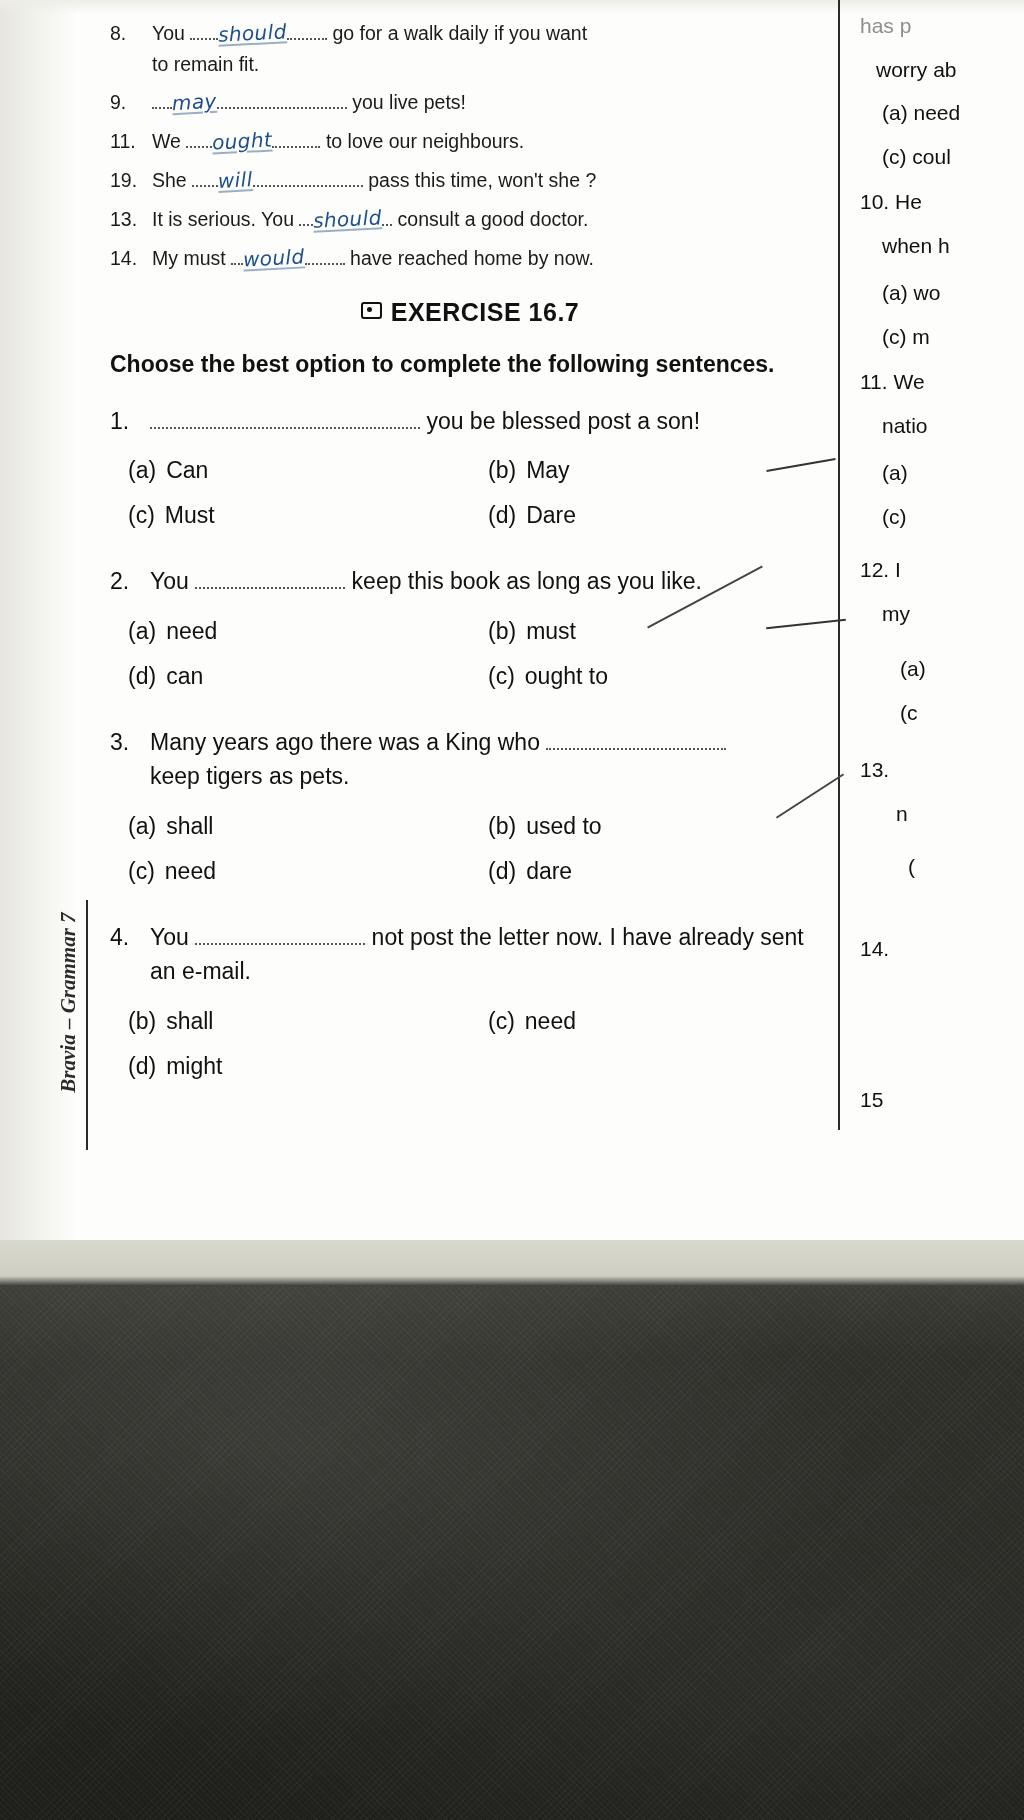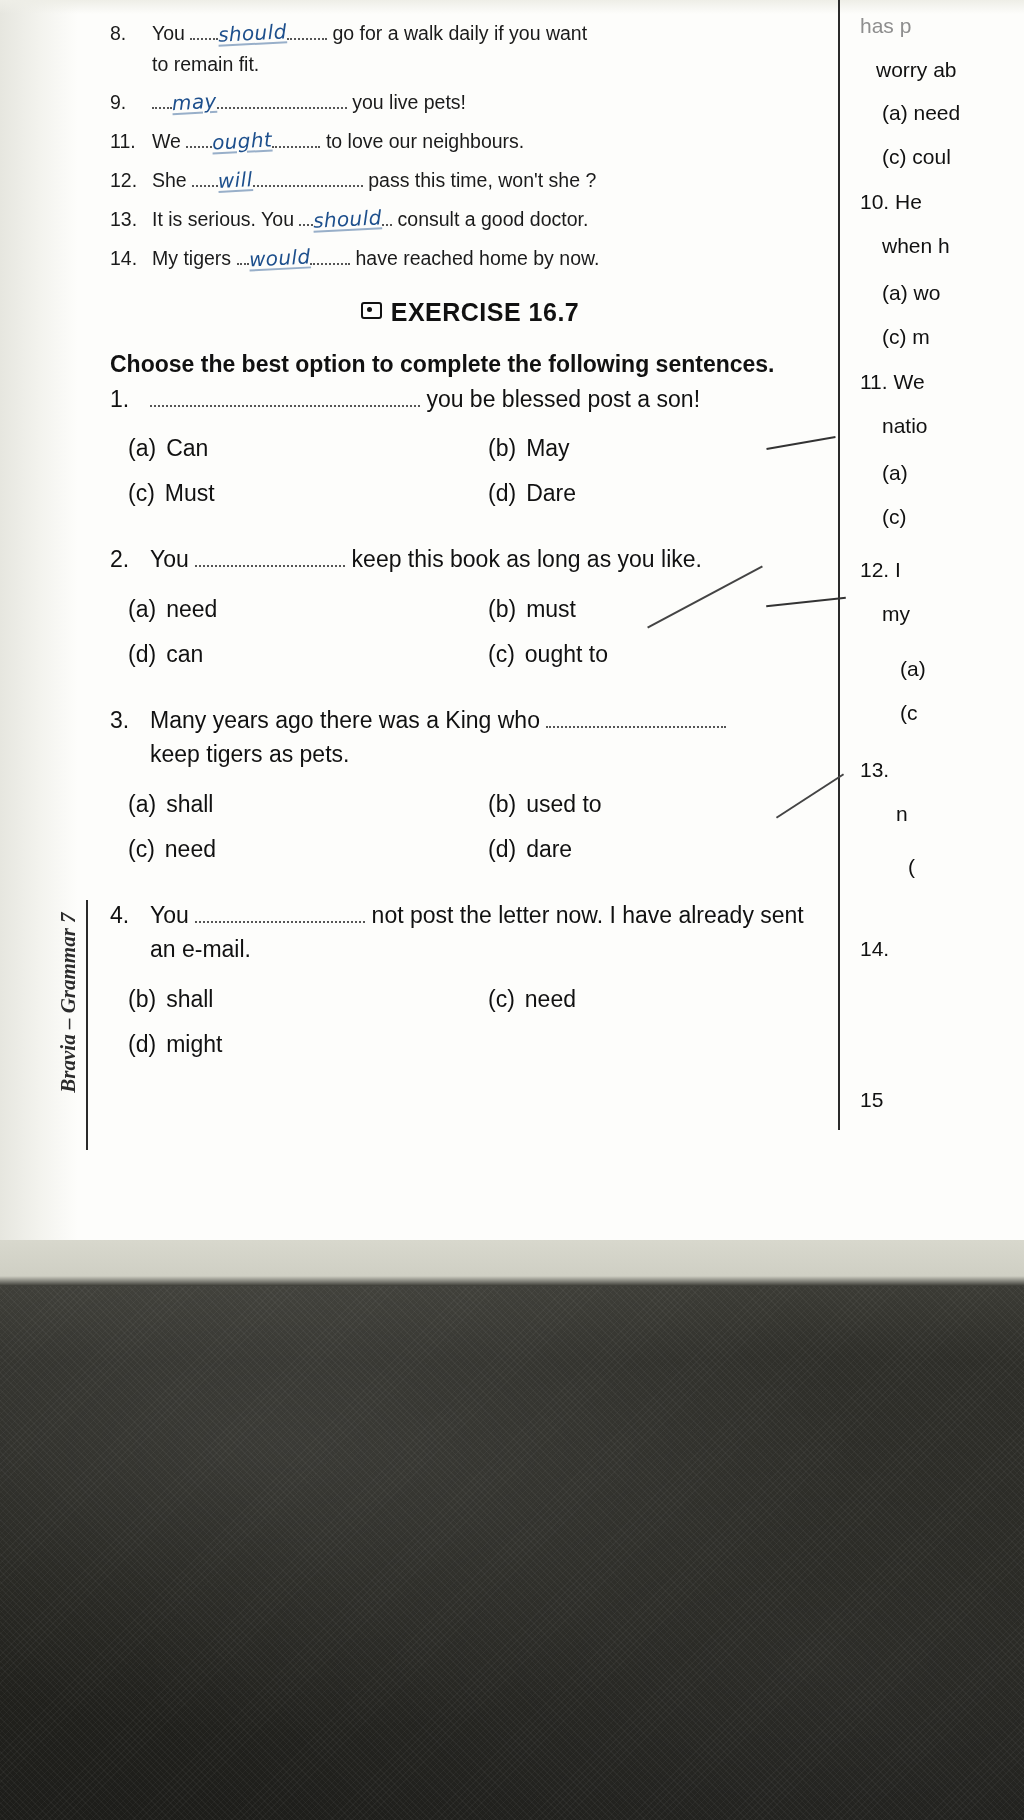--- a/index.html
+++ b/index.html
@@ -149,20 +149,21 @@
     left: 4px; top: 2.5px;
     width: 5px; height: 5px;
     border-radius: 50%;
     background: #111;
   }
   .instruction {
     font-size: 23px;
     font-weight: bold;
     color: #111;
     line-height: 1.5;
+    margin-bottom: 22px;
   }
   .mcq { margin-bottom: 6px; }
   .mcq .stem {
     display: flex;
     font-size: 23px;
     color: #111;
     line-height: 1.5;
     margin-bottom: 10px;
   }
   .mcq .stem .num { width: 40px; flex: none; }
@@ -276,41 +277,41 @@
       <div class="q-small">
         <span class="num">11.</span>
         <span class="body">
           <span>We</span>
           <span class="fill-line" style="width:26px;"></span><span class="hw">ought</span><span class="fill-line" style="width:48px;"></span>
           <span>to love our neighbours.</span>
         </span>
       </div>
 
       <div class="q-small">
-        <span class="num">12.</span>
+        <span class="num">19.</span>
         <span class="body">
           <span>She</span>
           <span class="fill-line" style="width:26px;"></span><span class="hw">will</span><span class="fill-line" style="width:110px;"></span>
           <span>pass this time, won't she ?</span>
         </span>
       </div>
 
       <div class="q-small">
         <span class="num">13.</span>
         <span class="body">
           <span>It is serious. You</span>
           <span class="fill-line" style="width:14px;"></span><span class="hw">should</span><span class="fill-line" style="width:10px;"></span>
           <span>consult a good doctor.</span>
         </span>
       </div>
 
       <div class="q-small">
         <span class="num">14.</span>
         <span class="body">
-          <span>My tigers</span>
+          <span>My must</span>
           <span class="fill-line" style="width:12px;"></span><span class="hw">would</span><span class="fill-line" style="width:40px;"></span>
           <span>have reached home by now.</span>
         </span>
       </div>
     </div>
 
     <div class="exercise-head">
       <span class="bullet"></span><span>EXERCISE 16.7</span>
     </div>
 

